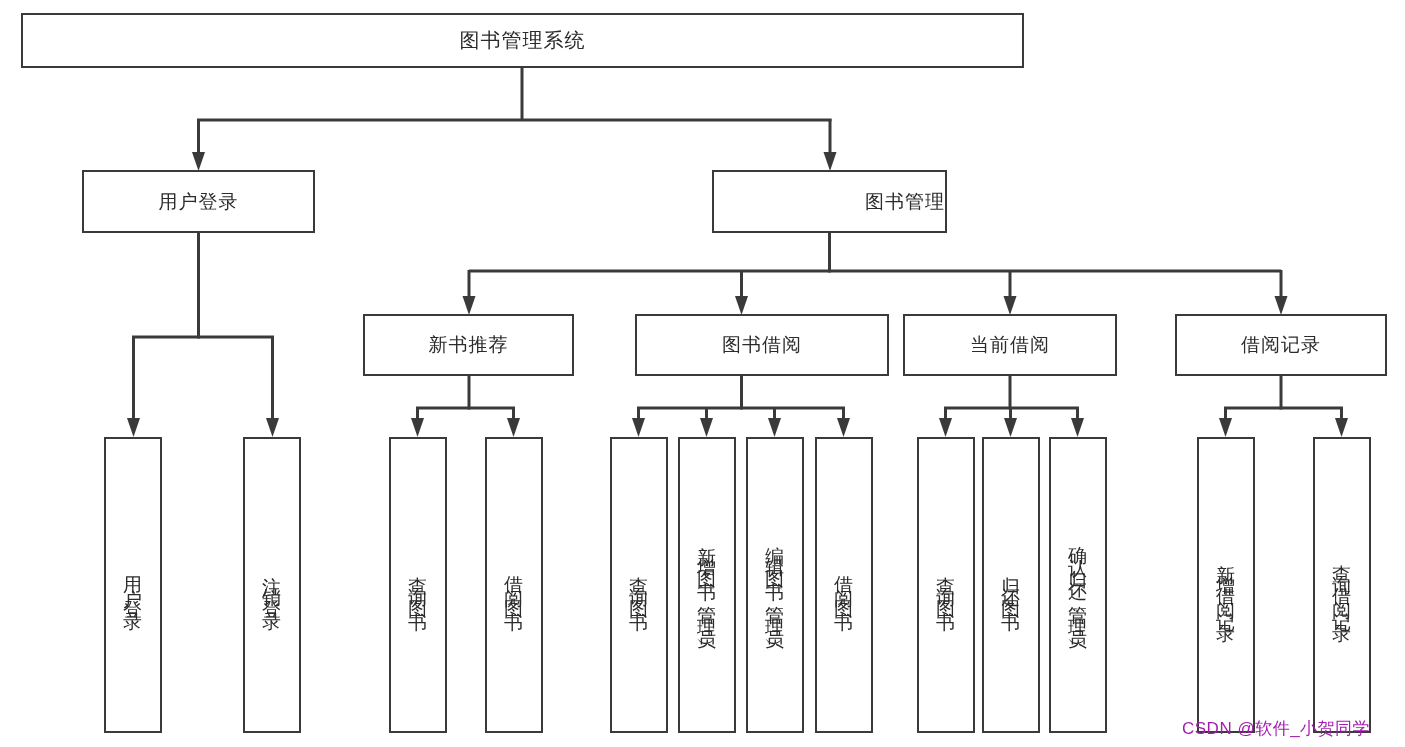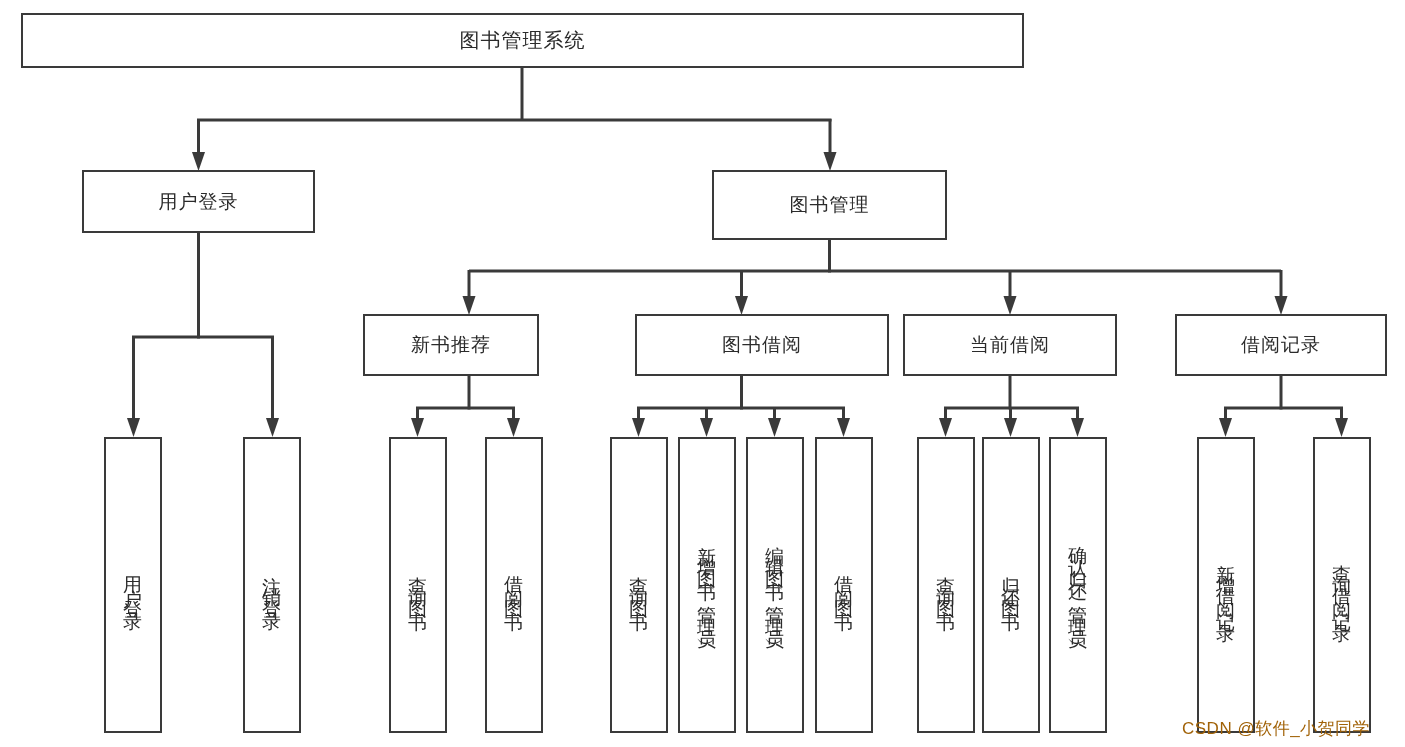--- a/index.html
+++ b/index.html
@@ -15,35 +15,35 @@
   }
   .hlabel{font-size:19px;letter-spacing:1px;white-space:nowrap;}
   .root-label{font-size:20px;}
   .vtext{
     writing-mode:vertical-lr;text-orientation:mixed;
     font-size:19px;letter-spacing:12px;line-height:1;white-space:nowrap;
   }
   
   .n-root{left:21px;top:13px;width:1003px;height:55px;}
   .n-login{left:82px;top:170px;width:233px;height:63px;}
-  .n-mgmt{left:712px;top:170px;width:235px;height:70px;}
+  .n-mgmt{left:712px;top:170px;width:235px;height:63px;justify-content:flex-end;}
   .n-sec{top:314px;height:62px;}
-  .n-sec0{left:363px;width:176px;}
+  .n-sec0{left:363px;width:211px;}
   .n-sec1{left:635px;width:254px;}
   .n-sec2{left:903px;width:214px;}
   .n-sec3{left:1175px;width:212px;}
   .leaf{top:437px;width:58px;height:296px;}
   .lf-a0{left:104px;} .lf-a1{left:243px;}
   .lf-b0{left:389px;} .lf-b1{left:485px;}
   .lf-c0{left:610px;} .lf-c1{left:678px;} .lf-c2{left:746px;} .lf-c3{left:815px;}
   .lf-d0{left:917px;} .lf-d1{left:982px;} .lf-d2{left:1049px;}
   .lf-e0{left:1197px;} .lf-e1{left:1313px;}
   .watermark{
     position:absolute;left:1182px;top:717px;z-index:3;
-    font-size:17px;color:#a16207;letter-spacing:0.5px;white-space:nowrap;
+    font-size:17px;color:#a21caf;letter-spacing:0.5px;white-space:nowrap;
   }
 </style>
 </head>
 <body>
 
 <div class="canvas">
 
   <svg class="connectors" viewBox="0 0 1405 747" xmlns="http://www.w3.org/2000/svg">
     <g stroke="#3a3a3a" stroke-width="3" fill="none">
 

